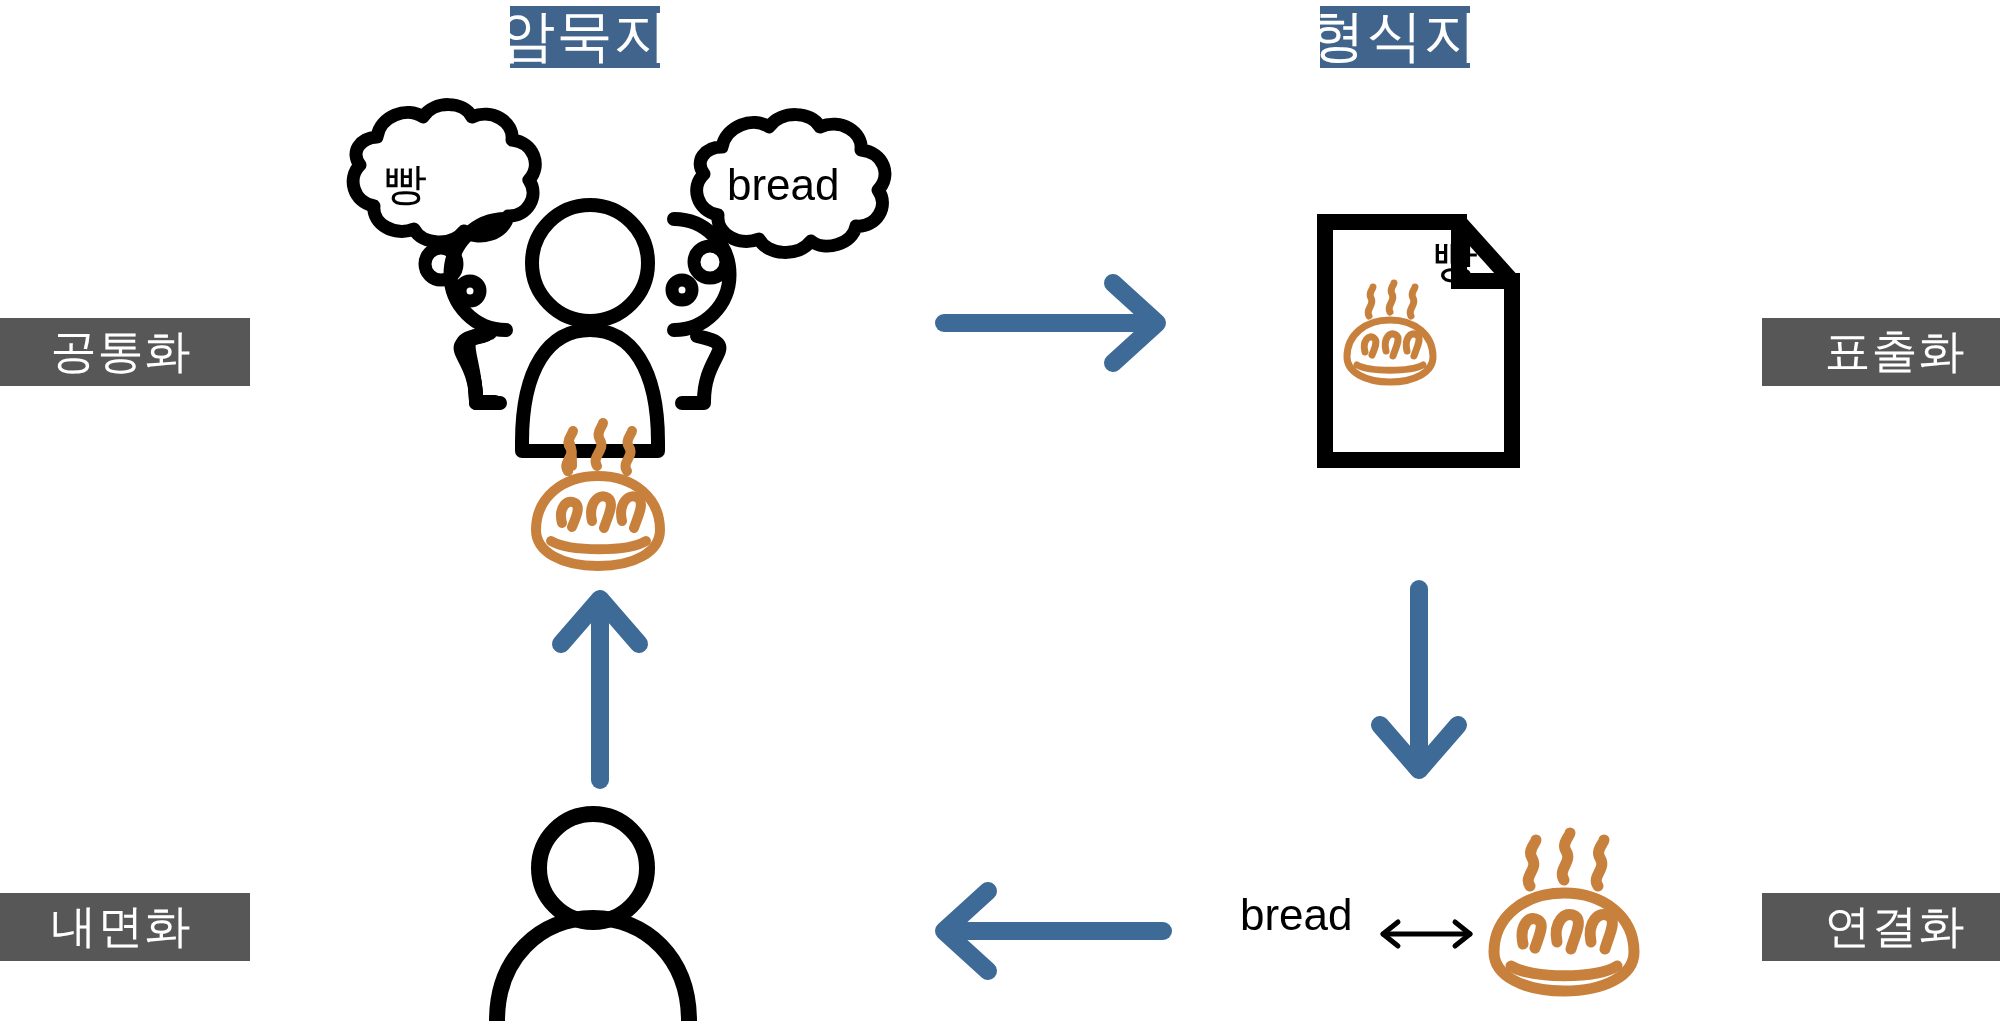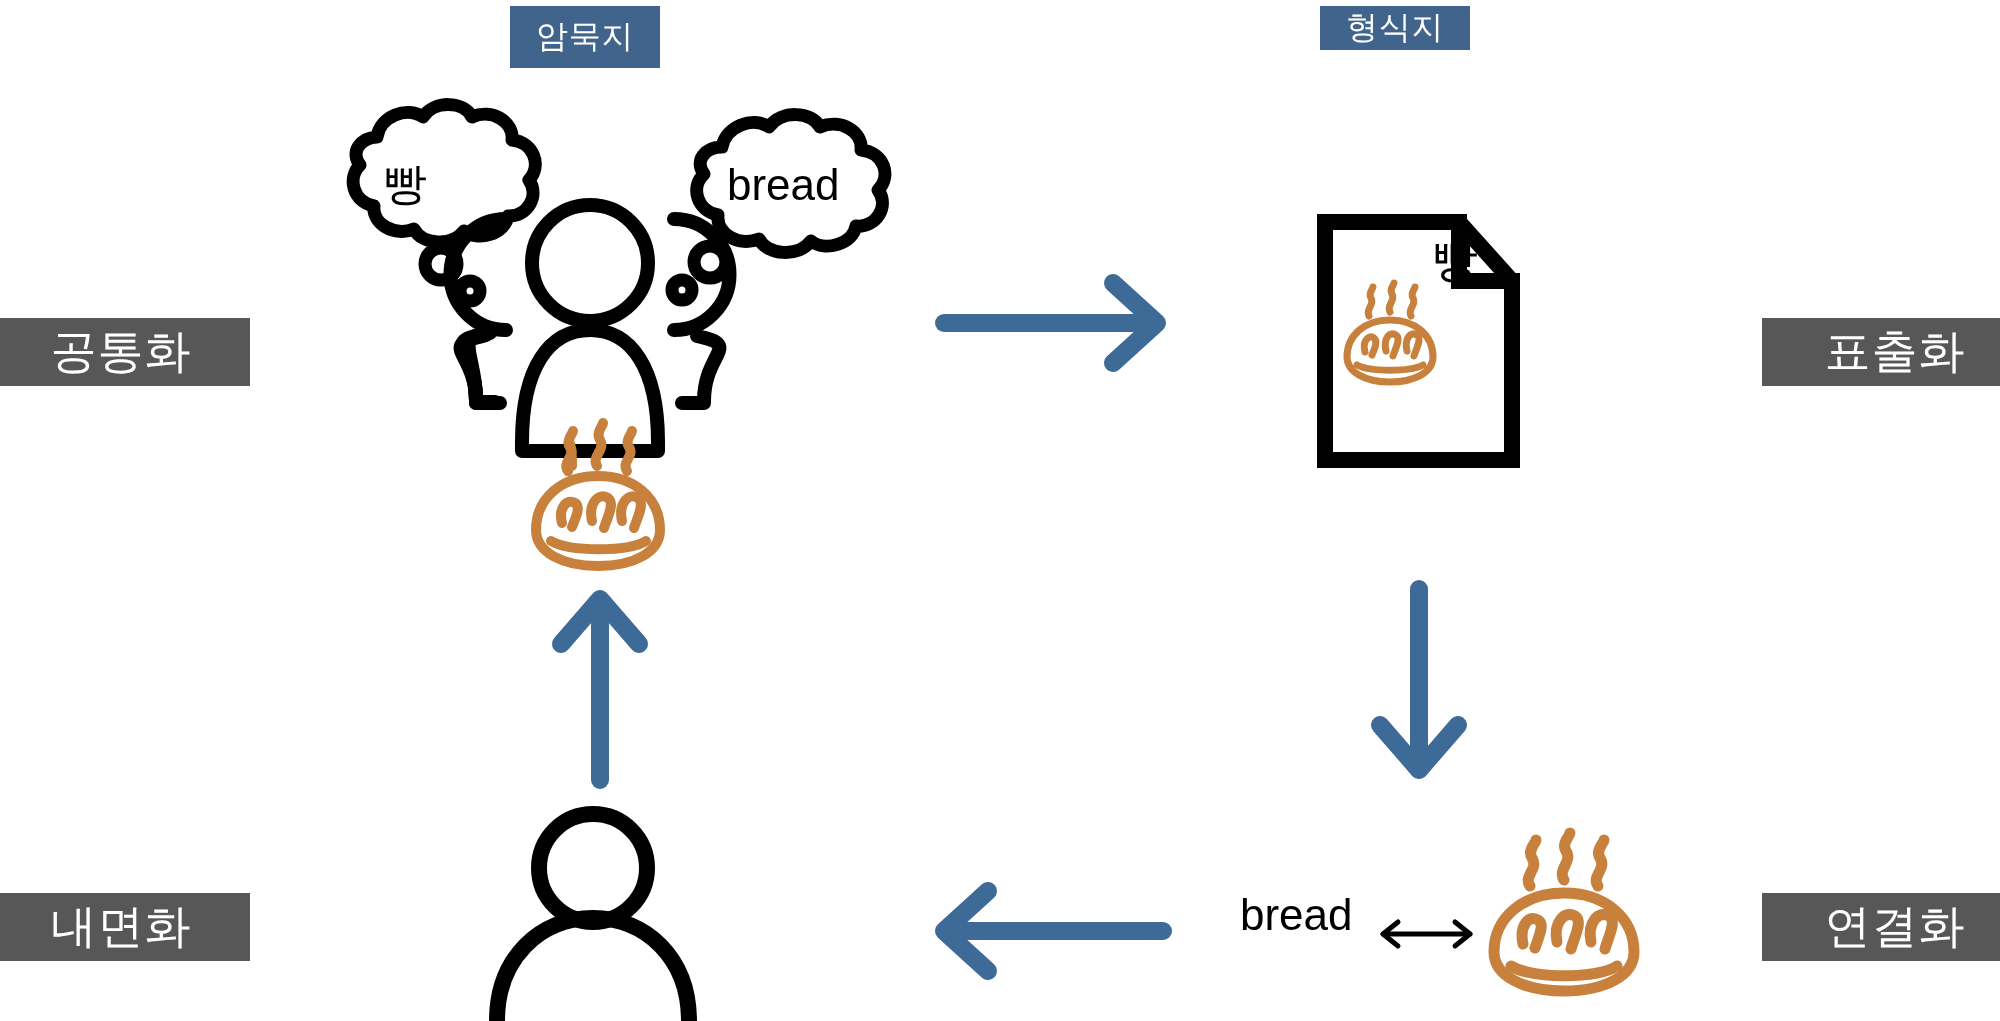--- a/index.html
+++ b/index.html
@@ -25,29 +25,29 @@
     align-items: center;
     justify-content: center;
     color: #ffffff;
     font-weight: 400;
     letter-spacing: 0.02em;
     white-space: nowrap;
     box-sizing: border-box;
   }
   .chip-blue {
     background: #41648c;
-    font-size: 32px;
+    font-size: 56px;
   }
   .chip-gray {
     background: #575757;
     font-size: 46px;
   }
 
   #chip-tacit   { left: 510px;  top: 6px;   width: 150px; height: 62px; }
-  #chip-explicit{ left: 1320px; top: 6px;   width: 150px; height: 44px; }
+  #chip-explicit{ left: 1320px; top: 6px;   width: 150px; height: 62px; }
 
   #chip-social  { left: -8px;   top: 318px; width: 258px; height: 68px; }
   #chip-extern  { left: 1762px; top: 318px; width: 266px; height: 68px; }
   #chip-intern  { left: -8px;   top: 893px; width: 258px; height: 68px; }
   #chip-combine { left: 1762px; top: 893px; width: 266px; height: 68px; }
 
   
   .layer {
     position: absolute;
     left: 0;

